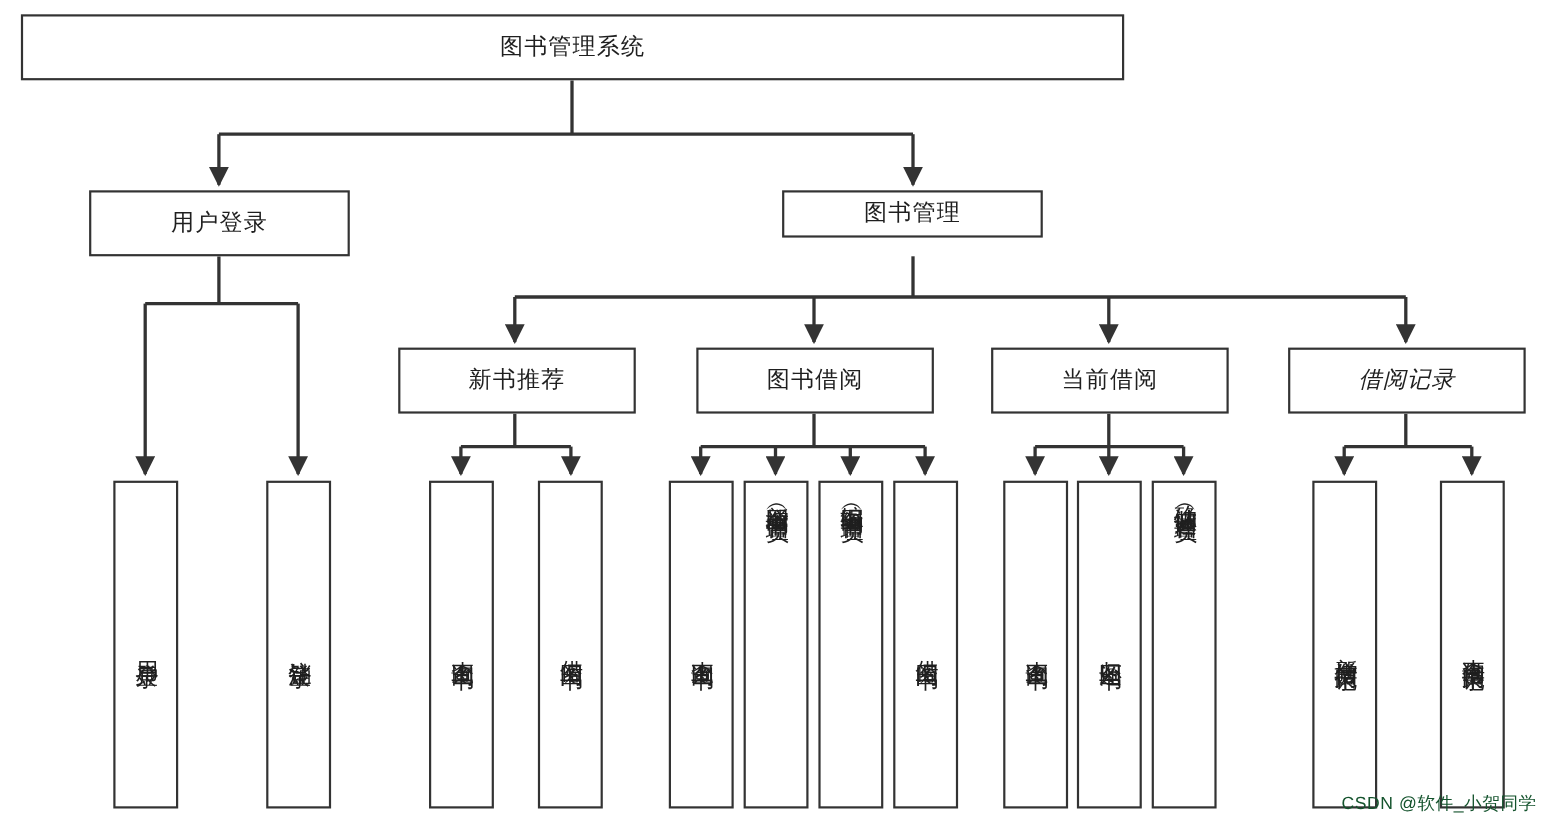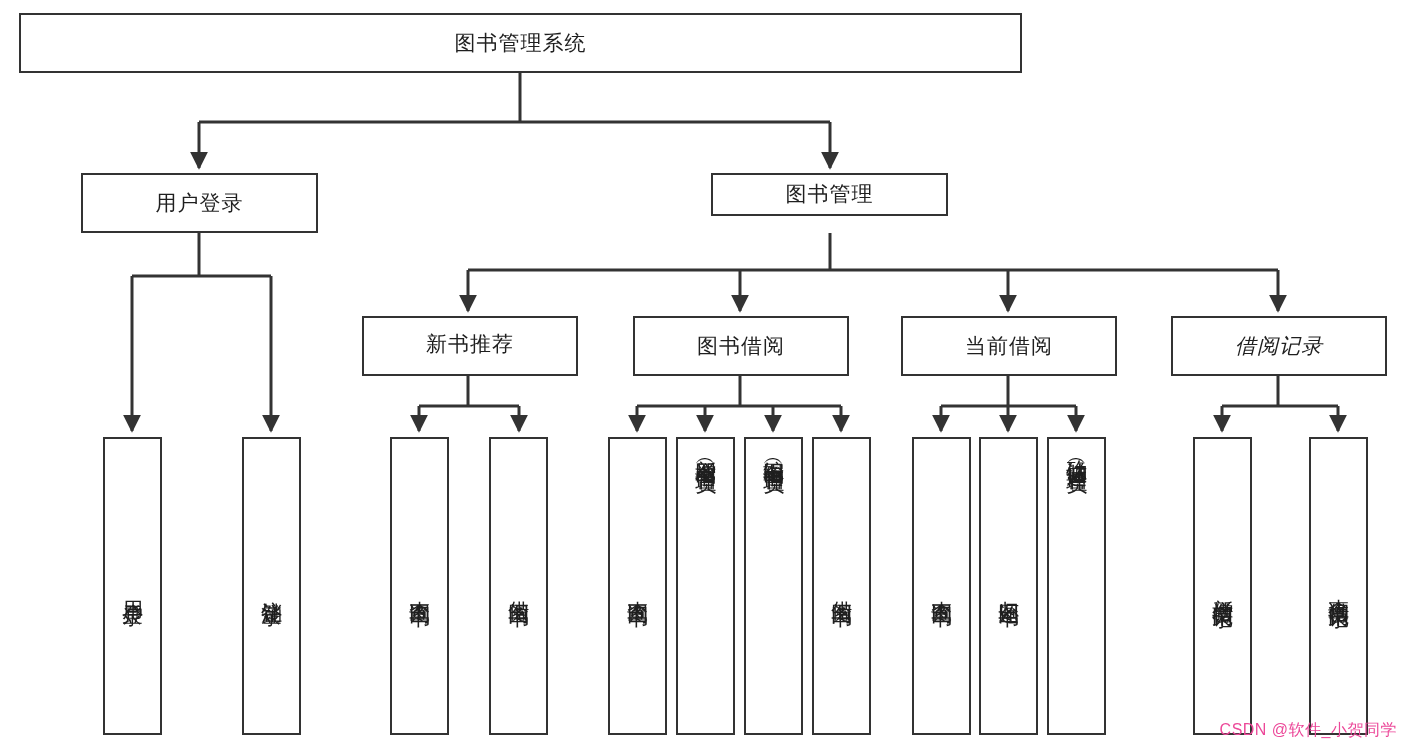--- a/index.html
+++ b/index.html
@@ -57,21 +57,21 @@
   }
   .node.leaf.center .node-label {
     margin-top: auto;
     margin-bottom: auto;
   }
   .watermark {
     position: absolute;
     right: 8px;
     bottom: 6px;
     font-size: 16px;
-    color: #ec4899;
+    color: #14532d;
     letter-spacing: 0.5px;
     white-space: nowrap;
     pointer-events: none;
   }
 </style>
 </head>
 <body>
 
 <div id="canvas">
 
@@ -130,21 +130,21 @@
   </div>
 
   <div class="node" style="left:81px; top:173px; width:237px; height:60px;">
     <span class="node-label">用户登录</span>
   </div>
 
   <div class="node" style="left:711px; top:173px; width:237px; height:43px;">
     <span class="node-label">图书管理</span>
   </div>
 
-  <div class="node" style="left:362px; top:316px; width:216px; height:60px;font-family:Liberation Mono, monospace;">
+  <div class="node" style="left:362px; top:316px; width:216px; height:60px;">
     <span class="node-label">新书推荐</span>
   </div>
 
   <div class="node" style="left:633px; top:316px; width:216px; height:60px;">
     <span class="node-label">图书借阅</span>
   </div>
 
   <div class="node" style="left:901px; top:316px; width:216px; height:60px;">
     <span class="node-label">当前借阅</span>
   </div>

